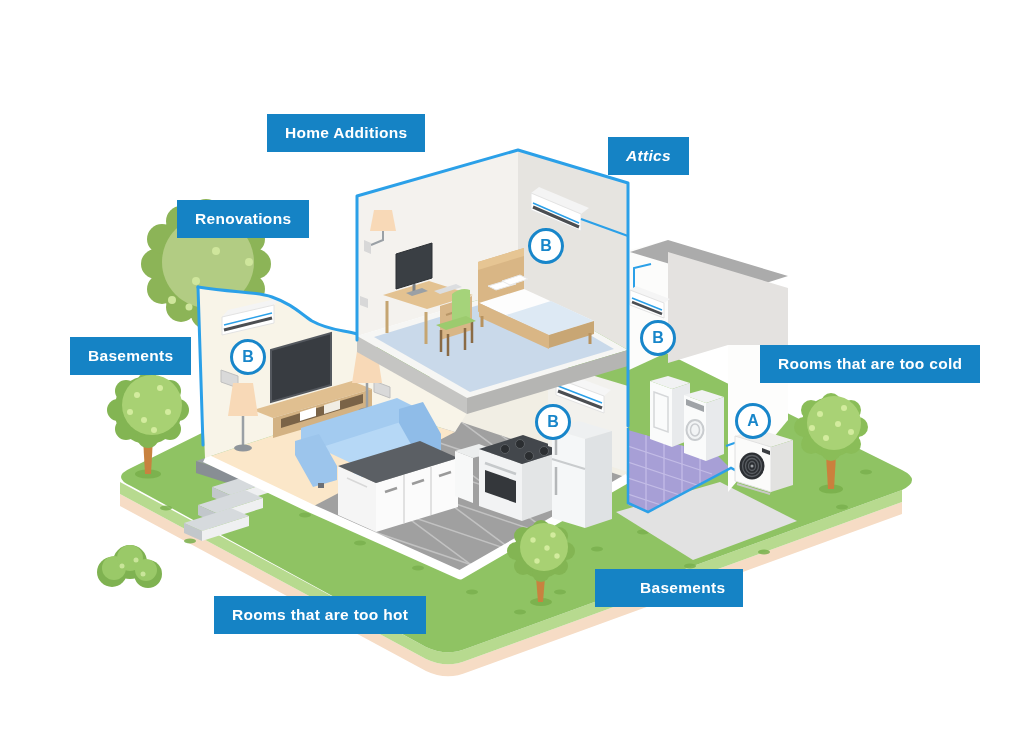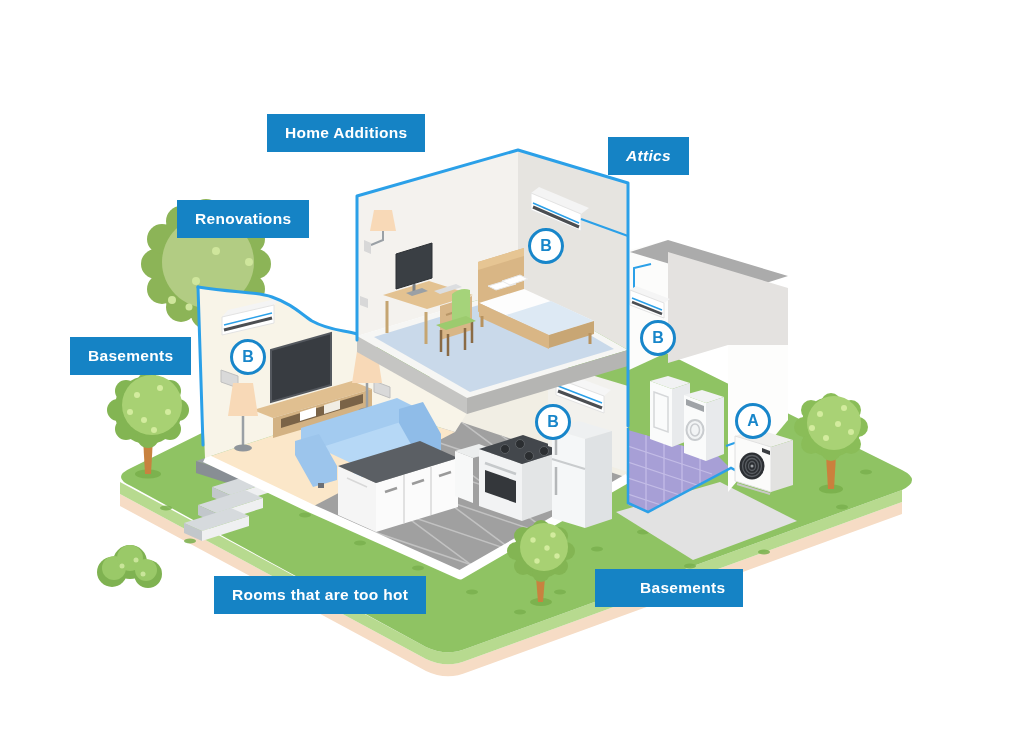--- a/index.html
+++ b/index.html
@@ -403,21 +403,22 @@
     <circle cx="122" cy="566" r="2.5" fill="#c9e59a"></circle>
         <circle cx="136" cy="560" r="2.5" fill="#c9e59a"></circle>
     <circle cx="143" cy="574" r="2.5" fill="#c9e59a"></circle>
   </g>
 </svg>
 
 <div class="label-chip" style="left:267px;top:114px;">Home Additions</div>
 <div class="label-chip" style="left:608px;top:137px;font-style:italic;">Attics</div>
 <div class="label-chip" style="left:177px;top:200px;">Renovations</div>
 <div class="label-chip" style="left:70px;top:337px;">Basements</div>
-<div class="label-chip" style="left:214px;top:576px;">Rooms that are too hot</div>
+<div class="label-chip" style="left:760px;top:345px;">Rooms that are too cold</div>
+<div class="label-chip" style="left:214px;top:596px;">Rooms that are too hot</div>
 <div class="label-chip" style="left:595px;top:569px;padding-left:45px;">Basements</div>
 
 <div class="badge" style="left:528px;top:228px;">B</div>
 <div class="badge" style="left:230px;top:339px;">B</div>
 <div class="badge" style="left:640px;top:320px;">B</div>
 <div class="badge" style="left:535px;top:404px;">B</div>
 <div class="badge" style="left:735px;top:403px;">A</div>
 </div>
 
 </body></html>

